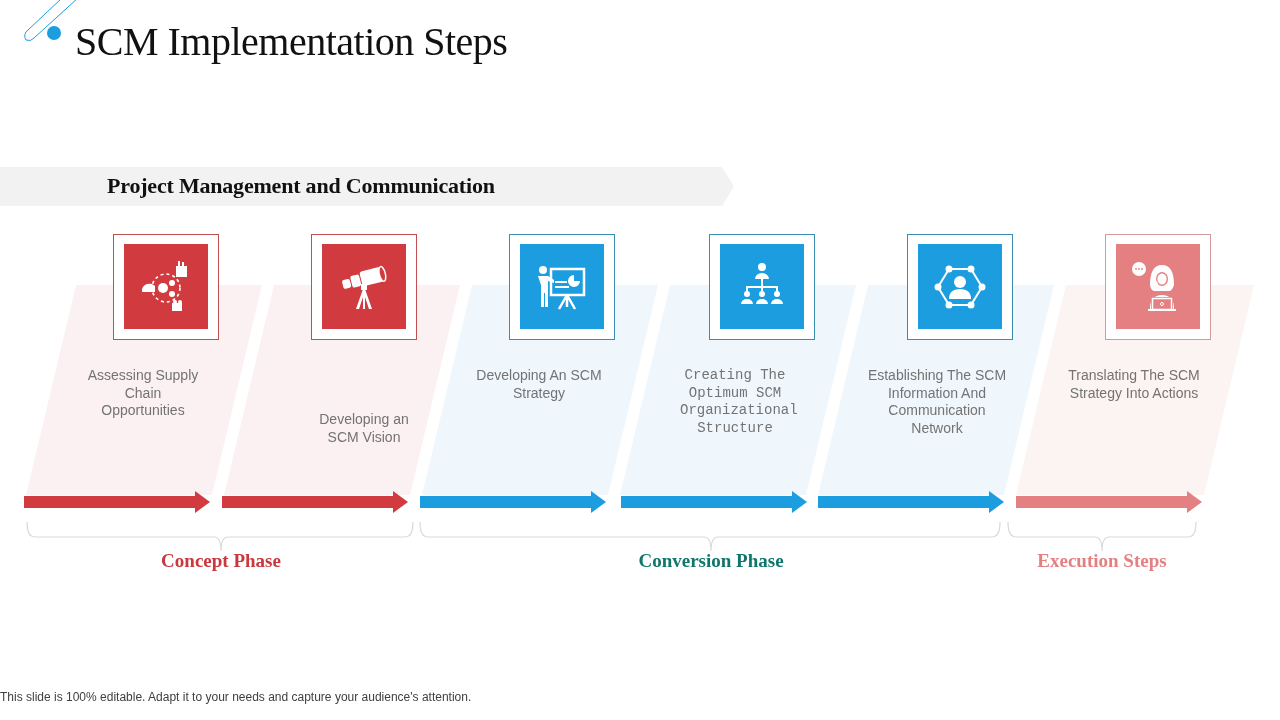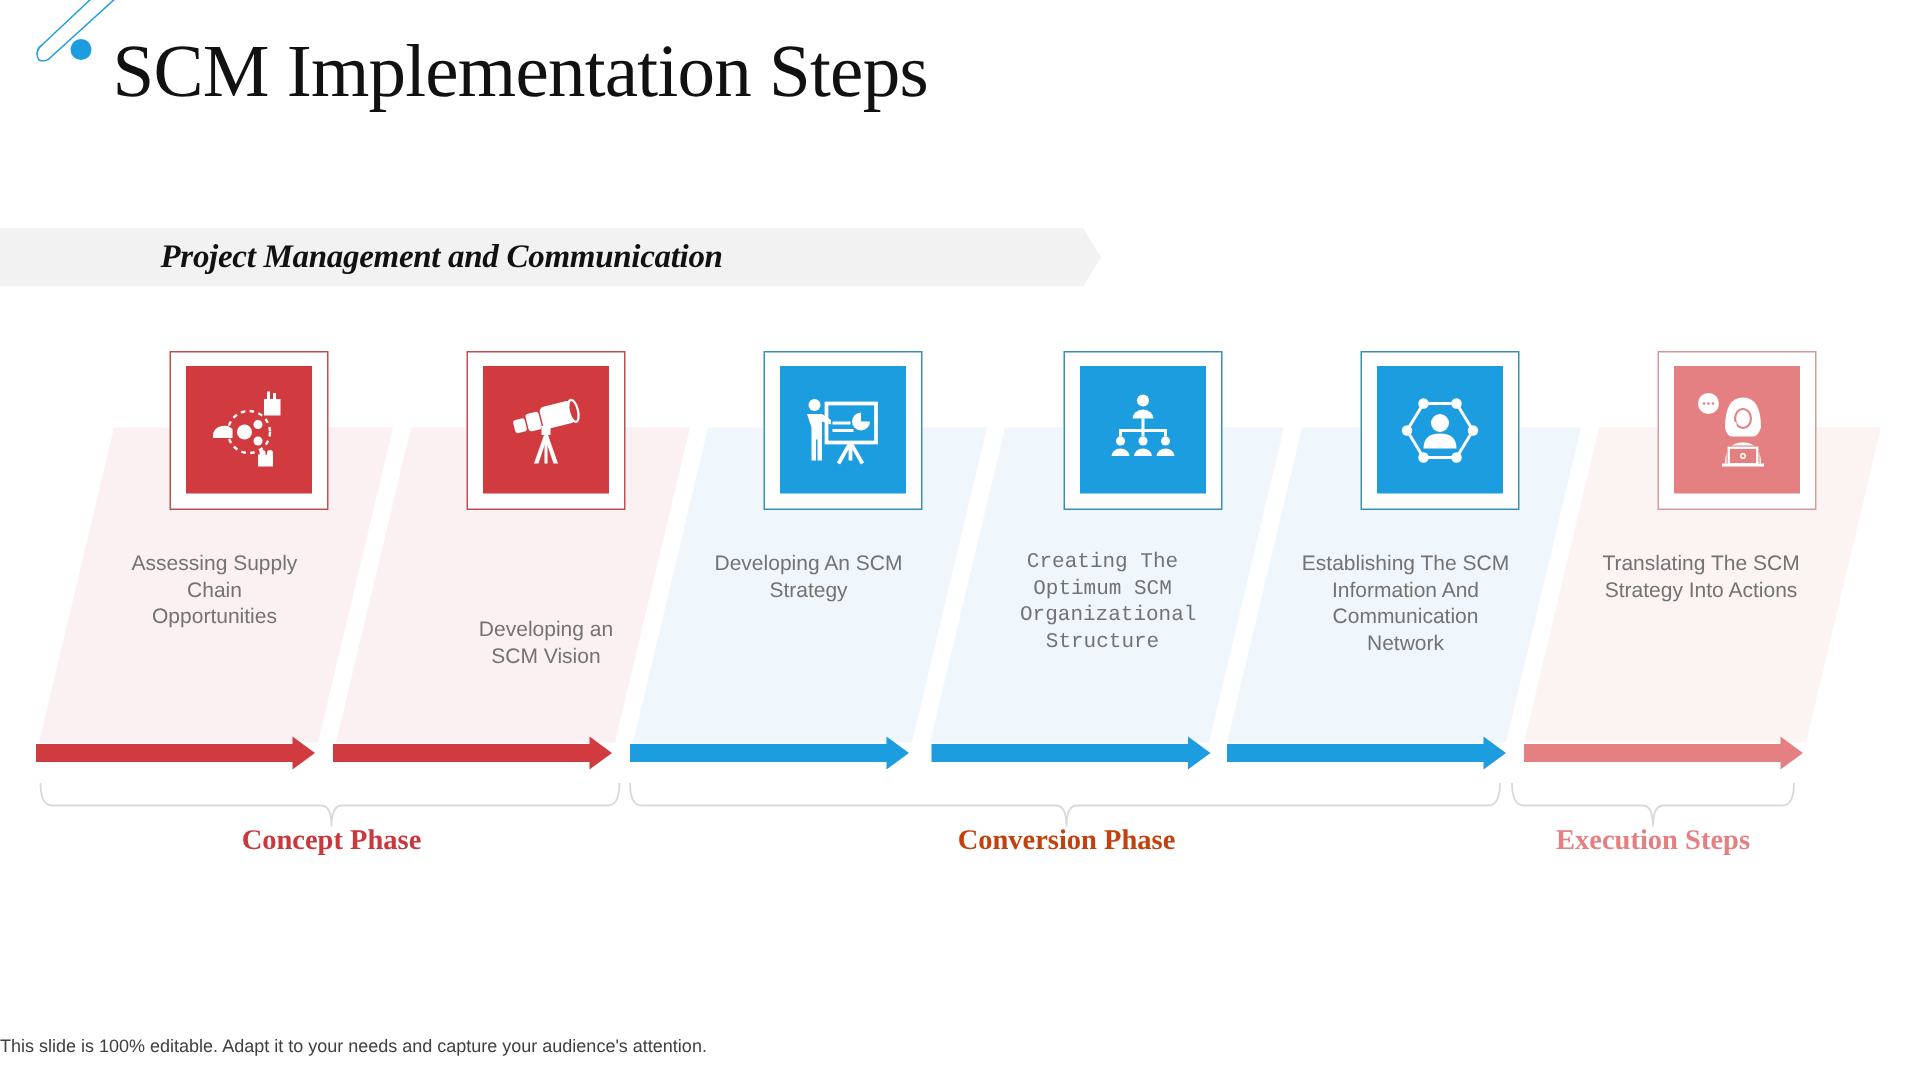--- a/index.html
+++ b/index.html
@@ -4,24 +4,24 @@
 <style>
   * { margin: 0; padding: 0; box-sizing: border-box; }
   html, body { width: 1280px; height: 720px; background: #ffffff; overflow: hidden; }
   body { position: relative; font-family: "Liberation Sans", sans-serif; }
 
   .deco { position: absolute; left: 0; top: 0; width: 110px; height: 60px; }
 
   .title {
     position: absolute; left: 75px; top: 18px;
     font-family: "Liberation Serif", "DejaVu Serif", serif;
-    font-size: 50px; color: #111; letter-spacing: -0.5px; white-space: nowrap;
-  }
-
-  .banner { position: absolute; left: 0; top: 152px; width: 735px; height: 39px; font-style: italic; }
+    font-size: 40px; color: #111; letter-spacing: -0.5px; white-space: nowrap;
+  }
+
+  .banner { position: absolute; left: 0; top: 167px; width: 735px; height: 39px; }
   .banner svg { position: absolute; left: 0; top: 0; }
   .banner-label {
     position: absolute; left: 107px; top: 6px;
     font-family: "Liberation Serif", "DejaVu Serif", serif;
     font-weight: bold; font-size: 22px; color: #111; white-space: nowrap; letter-spacing: -0.2px;
   }
 
   .bg-shapes { position: absolute; left: 0; top: 0; width: 1280px; height: 720px; }
 
   .step { position: absolute; top: 234px; width: 200px; }
@@ -226,16 +226,16 @@
   </g>
 
   <g fill="none" stroke="#d9d9d9" stroke-width="1.2">
     <path d="M27 522 q0 15 8 15 H214 q7 0 7 14 q0 -14 7 -14 H405 q8 0 8 -15"></path>
     <path d="M420 522 q0 15 8 15 H704 q7 0 7 14 q0 -14 7 -14 H992 q8 0 8 -15"></path>
     <path d="M1008 522 q0 15 8 15 H1095 q7 0 7 14 q0 -14 7 -14 H1188 q8 0 8 -15"></path>
   </g>
 </svg>
 
 <div class="phase" style="left:121px; width:200px; color:#c8383c;">Concept Phase</div>
-<div class="phase" style="left:591px; width:240px; color:#c2410c;">Conversion Phase</div>
+<div class="phase" style="left:591px; width:240px; color:#0f766e;">Conversion Phase</div>
 <div class="phase" style="left:1002px; width:200px; color:#e48082;">Execution Steps</div>
 
 <div class="footer">This slide is 100% editable. Adapt it to your needs and capture your audience's attention.</div>
 
 </body></html>

